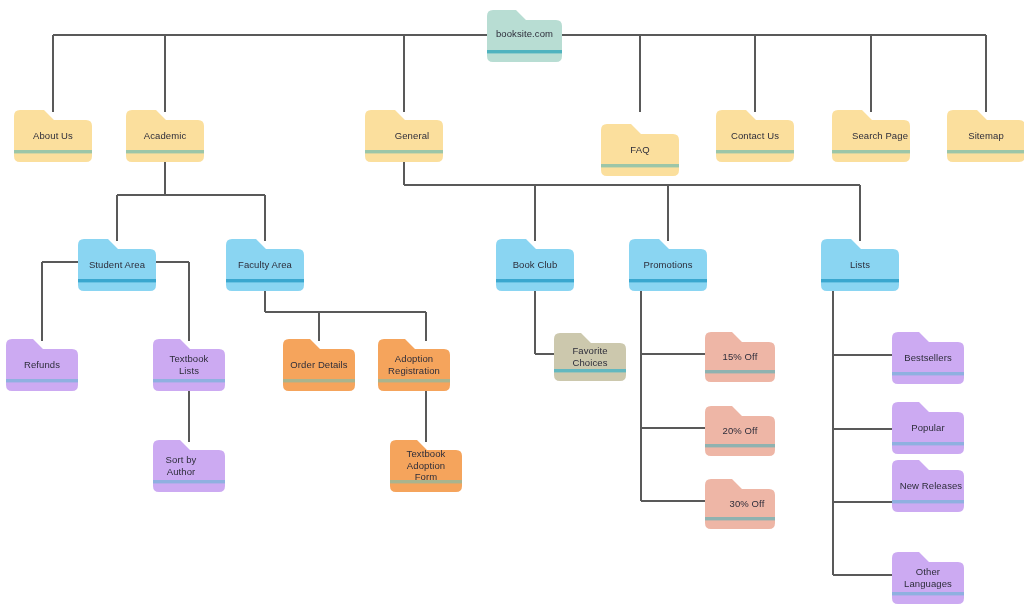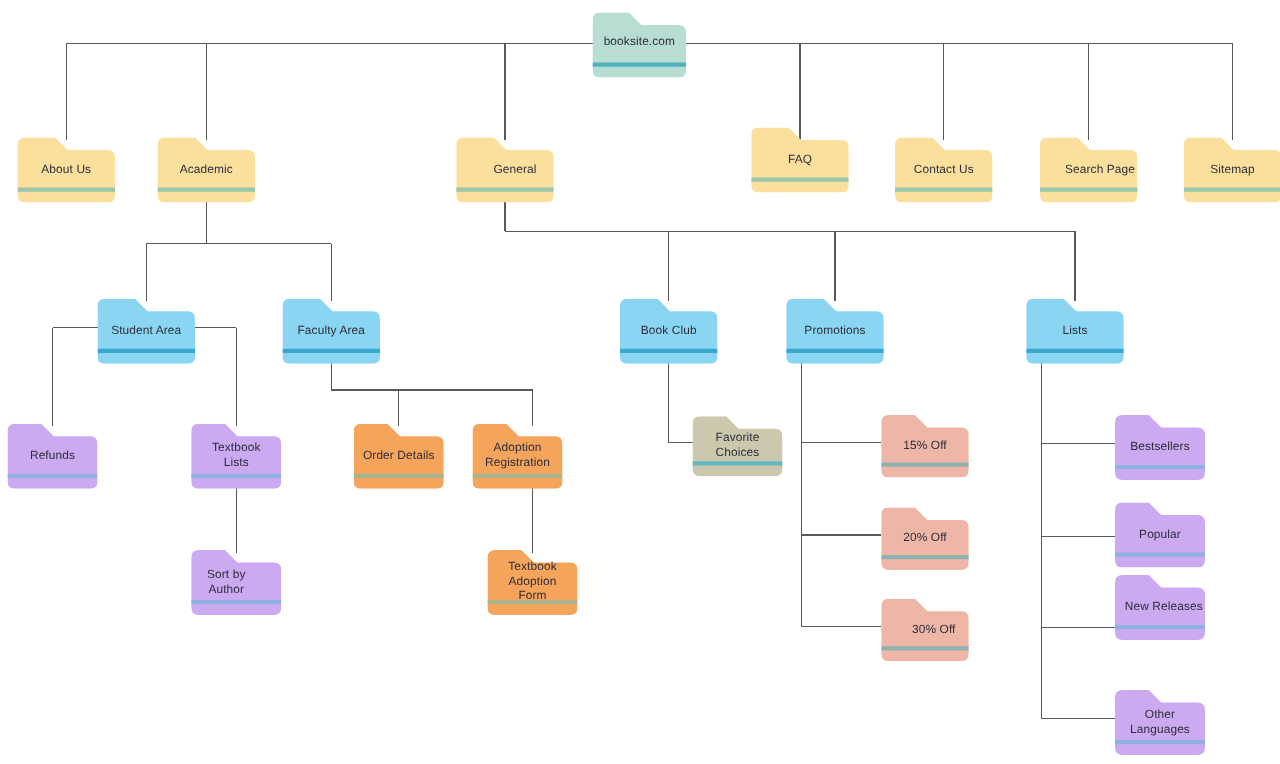--- a/index.html
+++ b/index.html
@@ -110,21 +110,21 @@
         <line x1="833" y1="355" x2="892" y2="355"></line>
         <line x1="833" y1="429" x2="892" y2="429"></line>
         <line x1="833" y1="502" x2="892" y2="502"></line>
         <line x1="833" y1="575" x2="892" y2="575"></line>
         <line x1="189" y1="387" x2="189" y2="442"></line>
         <line x1="426" y1="387" x2="426" y2="442"></line>
       </g>
   </svg>
 
   <div id="nodes-layer">
-      <div class="folder root" style="left: 474px; top: 10px; width: 75px; height: 52px;">
+      <div class="folder root" style="left: 487px; top: 10px; width: 75px; height: 52px;">
         <div class="shape"><svg width="75" height="52" viewBox="0 0 75 52" xmlns="http://www.w3.org/2000/svg">
             <path d="M 6 0 L 29 0 L 39 10 L 69 10 Q 75 10 75 16 L 75 46 Q 75 52 69 52 L 6 52 Q 0 52 0 46 L 0 6 Q 0 0 6 0 Z" fill="#b8ddd3"></path>
             <rect x="0" y="40" width="75" height="3.4" fill="#4fb3bf"></rect>
           </svg></div>
         <div class="lbl" style="color: rgb(45, 45, 58);">booksite.com</div>
       </div>
       <div class="folder" style="left: 14px; top: 110px; width: 78px; height: 52px;">
         <div class="shape"><svg width="78" height="52" viewBox="0 0 78 52" xmlns="http://www.w3.org/2000/svg">
             <path d="M 6 0 L 30 0 L 40 10 L 72 10 Q 78 10 78 16 L 78 46 Q 78 52 72 52 L 6 52 Q 0 52 0 46 L 0 6 Q 0 0 6 0 Z" fill="#fbdf9d"></path>
             <rect x="0" y="40" width="78" height="3.4" fill="#9cc6a8"></rect>
@@ -138,21 +138,21 @@
           </svg></div>
         <div class="lbl" style="color: rgb(45, 45, 58);">Academic</div>
       </div>
       <div class="folder" style="left: 365px; top: 110px; width: 94px; height: 52px;">
         <div class="shape"><svg width="78" height="52" viewBox="0 0 78 52" xmlns="http://www.w3.org/2000/svg">
             <path d="M 6 0 L 30 0 L 40 10 L 72 10 Q 78 10 78 16 L 78 46 Q 78 52 72 52 L 6 52 Q 0 52 0 46 L 0 6 Q 0 0 6 0 Z" fill="#fbdf9d"></path>
             <rect x="0" y="40" width="78" height="3.4" fill="#9cc6a8"></rect>
           </svg></div>
         <div class="lbl" style="color: rgb(45, 45, 58);">General</div>
       </div>
-      <div class="folder" style="left: 601px; top: 102px; width: 78px; height: 52px;">
+      <div class="folder" style="left: 601px; top: 124px; width: 78px; height: 52px;">
         <div class="shape"><svg width="78" height="52" viewBox="0 0 78 52" xmlns="http://www.w3.org/2000/svg">
             <path d="M 6 0 L 30 0 L 40 10 L 72 10 Q 78 10 78 16 L 78 46 Q 78 52 72 52 L 6 52 Q 0 52 0 46 L 0 6 Q 0 0 6 0 Z" fill="#fbdf9d"></path>
             <rect x="0" y="40" width="78" height="3.4" fill="#9cc6a8"></rect>
           </svg></div>
         <div class="lbl" style="color: rgb(45, 45, 58);">FAQ</div>
       </div>
       <div class="folder" style="left: 716px; top: 110px; width: 78px; height: 52px;">
         <div class="shape"><svg width="78" height="52" viewBox="0 0 78 52" xmlns="http://www.w3.org/2000/svg">
             <path d="M 6 0 L 30 0 L 40 10 L 72 10 Q 78 10 78 16 L 78 46 Q 78 52 72 52 L 6 52 Q 0 52 0 46 L 0 6 Q 0 0 6 0 Z" fill="#fbdf9d"></path>
             <rect x="0" y="40" width="78" height="3.4" fill="#9cc6a8"></rect>

